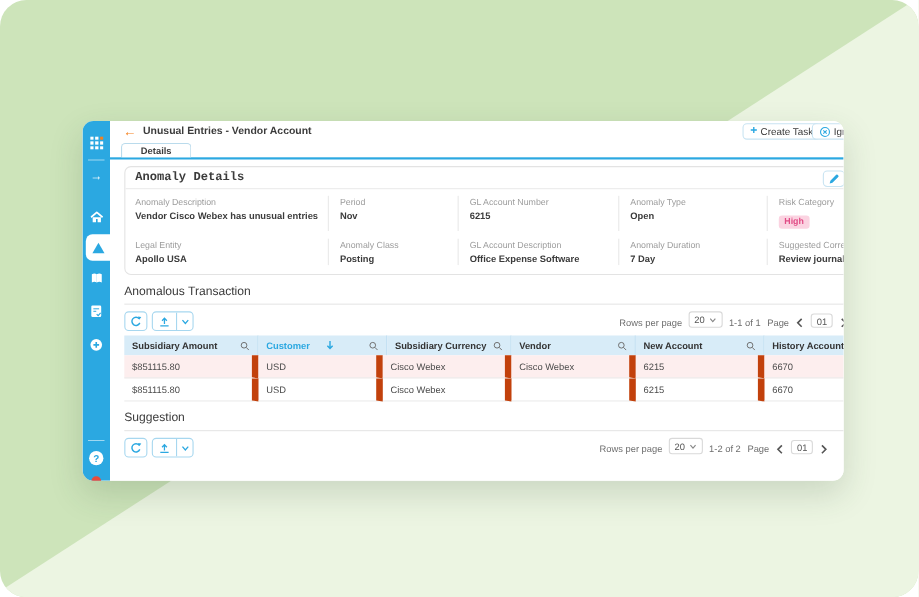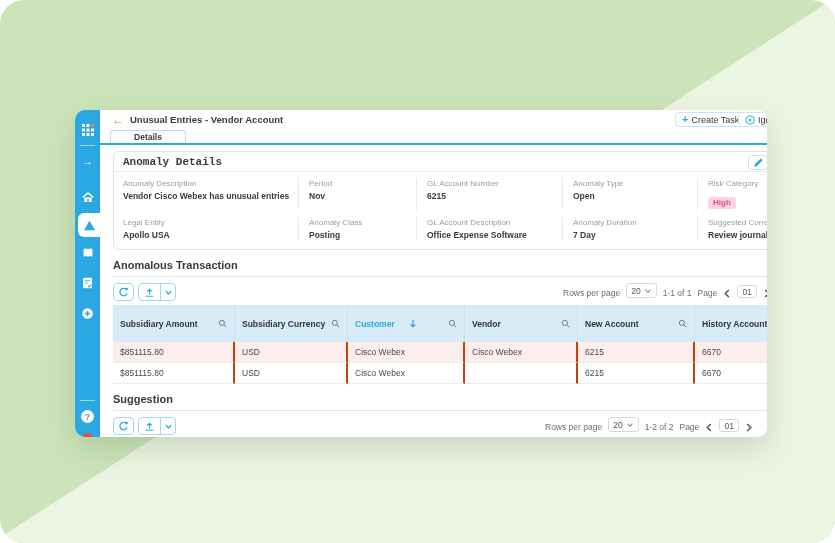--- a/index.html
+++ b/index.html
@@ -32,63 +32,63 @@
   .app-title{font-size:9px;color:#7b7b7b;}
   .headrow{height:19px;display:flex;align-items:center;padding-left:12px;position:relative;}
   .back{color:var(--orange);font-weight:bold;font-size:12px;margin-right:6px;cursor:pointer;line-height:1;}
   .crumb{font-size:9.5px;font-weight:bold;color:var(--dark);}
   .hbtn{position:absolute;top:2px;height:15px;background:#fff;border:1px solid #c9e4f2;border-radius:4px;
     display:flex;align-items:center;gap:3px;padding:0 6px;font-size:9px;color:#3a3a3a;cursor:pointer;white-space:nowrap;}
   .hbtn .plus{color:var(--accent);font-weight:bold;font-size:11px;line-height:1;}
   .btn-create{left:575px;}
   .btn-ignore{left:638px;width:64px;}
   .tabrow{height:14px;display:flex;align-items:flex-end;padding-left:10px;}
-  .tab{width:76px;height:13px;border:1px solid #badbec;border-bottom:none;border-radius:4px 4px 0 0;
+  .tab{width:64px;height:13px;border:1px solid #badbec;border-bottom:none;border-radius:4px 4px 0 0;
     background:#fff;font-size:8.5px;font-weight:bold;color:var(--dark);display:flex;align-items:center;justify-content:center;cursor:pointer;}
   .blue-line{height:2px;background:var(--accent);width:100%;}
   .body{padding-left:13px;}
   
   .card{margin-top:6px;width:700px;border:1px solid #e3e3e3;border-radius:6px;padding-bottom:8px;position:relative;}
   .card-head{height:20px;display:flex;align-items:center;padding-left:9px;border-bottom:1px solid #ececec;}
   .sec-title{font-size:11px;font-weight:bold;color:var(--dark);font-family:Liberation Mono, monospace;}
   .edit-btn{position:absolute;left:634px;top:3px;width:20px;height:15px;border:1px solid #c9e4f2;background:#fff;
     border-radius:4px;display:flex;align-items:center;justify-content:center;cursor:pointer;}
   .fields{display:grid;grid-template-columns:185px 118px 146px 135px 1fr;row-gap:7px;margin-top:6px;}
   .fcell{padding:1px 10px 1px 10px;border-right:1px solid #e9e9e9;min-height:22px;}
   .fcell:nth-child(5n){border-right:none;}
   .fcell:nth-child(5n+1){padding-left:9px;}
   .flabel{font-size:8px;color:var(--label);margin-bottom:3px;white-space:nowrap;}
   .fvalue{font-size:8.5px;font-weight:bold;color:var(--dark);white-space:nowrap;}
   .badge{display:inline-block;background:var(--badge-bg);color:var(--badge-tx);font-size:8px;font-weight:bold;
     padding:1.5px 5px;border-radius:3px;}
   
-  .list-title{margin-top:9px;font-size:11px;font-weight:bold;color:var(--dark);}
+  .list-title{margin-top:9px;font-size:11px;font-weight:normal;color:var(--dark);}
   .rule{margin-top:5px;width:700px;border-top:1px solid var(--line);}
   .toolbar{position:relative;margin-top:5px;height:20px;width:700px;display:flex;align-items:center;gap:4px;}
   .tbtn{height:18px;border:1px solid #a7d7ef;border-radius:4px;background:#fff;display:flex;align-items:center;justify-content:center;cursor:pointer;}
   .tbtn.single{width:21px;}
   .tgroup{display:flex;height:18px;border:1px solid #a7d7ef;border-radius:4px;background:#fff;overflow:hidden;}
   .tgroup .seg{width:21px;display:flex;align-items:center;justify-content:center;cursor:pointer;}
   .tgroup .seg+.seg{border-left:1px solid #a7d7ef;width:15px;}
   .pag{position:absolute;top:1px;display:flex;align-items:flex-end;gap:6px;font-size:8.5px;color:#6e6e6e;white-space:nowrap;}
   .t1pag{left:450px;} .t2pag{left:432px;}
   .selbox{display:flex;align-items:center;gap:3px;border:1px solid #d9d9d9;border-radius:3px;padding:1.5px 4px;cursor:pointer;color:#555;}
   .pagechev{display:flex;align-items:center;cursor:pointer;}
   .pagebox{border:1px solid #d9d9d9;border-radius:3px;width:20px;height:13px;display:flex;align-items:center;justify-content:center;color:#555;cursor:pointer;}
   
   .table{margin-top:3px;}
   .tr{display:flex;}
-  .th{background:var(--thead);height:37px;display:flex;align-items:center;font-size:8.5px;font-weight:bold;color:#333;
+  .th{background:var(--thead);height:18px;display:flex;align-items:center;font-size:8.5px;font-weight:bold;color:#333;
     padding:0 7px;border-right:1px solid #c2e0f2;overflow:hidden;white-space:nowrap;cursor:pointer;}
   .th:last-child{border-right:none;}
   .th .thl{flex:1;overflow:hidden;text-overflow:ellipsis;}
   .th.sorted .thl{flex:0 0 auto;color:var(--accent);margin-right:14px;}
   .th.sorted .spacer{flex:1;}
   .td{height:21px;display:flex;align-items:center;font-size:8.5px;color:#4a4a4a;padding:0 7px;
-    border-right:2px solid #c2410c;border-bottom:1px solid #ececec;overflow:hidden;white-space:nowrap;}
+    border-right:6px solid #c2410c;border-bottom:1px solid #ececec;overflow:hidden;white-space:nowrap;}
   .td:last-child{border-right:none;}
   .row-hl .td{background:var(--hl-row);}
   svg{display:block;}
 </style>
 </head>
 <body>
 
 <div class="canvas">
   <div class="bg-diagonal"></div>
 
@@ -301,37 +301,37 @@
               <div class="tr">
                 <div class="th" style="width: 122px; flex: 0 0 122px;">
                   <span class="thl">Subsidiary Amount</span>
                   <span>
                     <svg width="9" height="9" viewBox="0 0 14 14">
                       <circle cx="6" cy="6" r="4" fill="none" stroke="#6f6f6f" stroke-width="1.4"></circle>
                       <line x1="9" y1="9" x2="12.8" y2="12.8" stroke="#6f6f6f" stroke-width="1.4"></line>
                     </svg>
                   </span>
                 </div>
-                <div class="th" style="width: 113px; flex: 0 0 113px;">
-                  <span class="thl">Subsidiary Currency</span>
+                <div class="th sorted" style="width: 117px; flex: 0 0 117px;">
+                  <span class="thl">Customer</span>
+                  <span>
+                    <svg width="8" height="10" viewBox="0 0 10 12">
+                      <path d="M5 1v8M2 6.5 5 9.5 8 6.5" stroke="#2BA8E1" stroke-width="1.6" fill="none"></path>
+                    </svg>
+                  </span>
+                  <span class="spacer"></span>
                   <span>
                     <svg width="9" height="9" viewBox="0 0 14 14">
                       <circle cx="6" cy="6" r="4" fill="none" stroke="#6f6f6f" stroke-width="1.4"></circle>
                       <line x1="9" y1="9" x2="12.8" y2="12.8" stroke="#6f6f6f" stroke-width="1.4"></line>
                     </svg>
                   </span>
                 </div>
-                <div class="th sorted" style="width: 117px; flex: 0 0 117px;">
-                  <span class="thl">Customer</span>
-                  <span>
-                    <svg width="8" height="10" viewBox="0 0 10 12">
-                      <path d="M5 1v8M2 6.5 5 9.5 8 6.5" stroke="#2BA8E1" stroke-width="1.6" fill="none"></path>
-                    </svg>
-                  </span>
-                  <span class="spacer"></span>
+                <div class="th" style="width: 113px; flex: 0 0 113px;">
+                  <span class="thl">Subsidiary Currency</span>
                   <span>
                     <svg width="9" height="9" viewBox="0 0 14 14">
                       <circle cx="6" cy="6" r="4" fill="none" stroke="#6f6f6f" stroke-width="1.4"></circle>
                       <line x1="9" y1="9" x2="12.8" y2="12.8" stroke="#6f6f6f" stroke-width="1.4"></line>
                     </svg>
                   </span>
                 </div>
                 <div class="th" style="width: 113px; flex: 0 0 113px;">
                   <span class="thl">Vendor</span>
                   <span>

